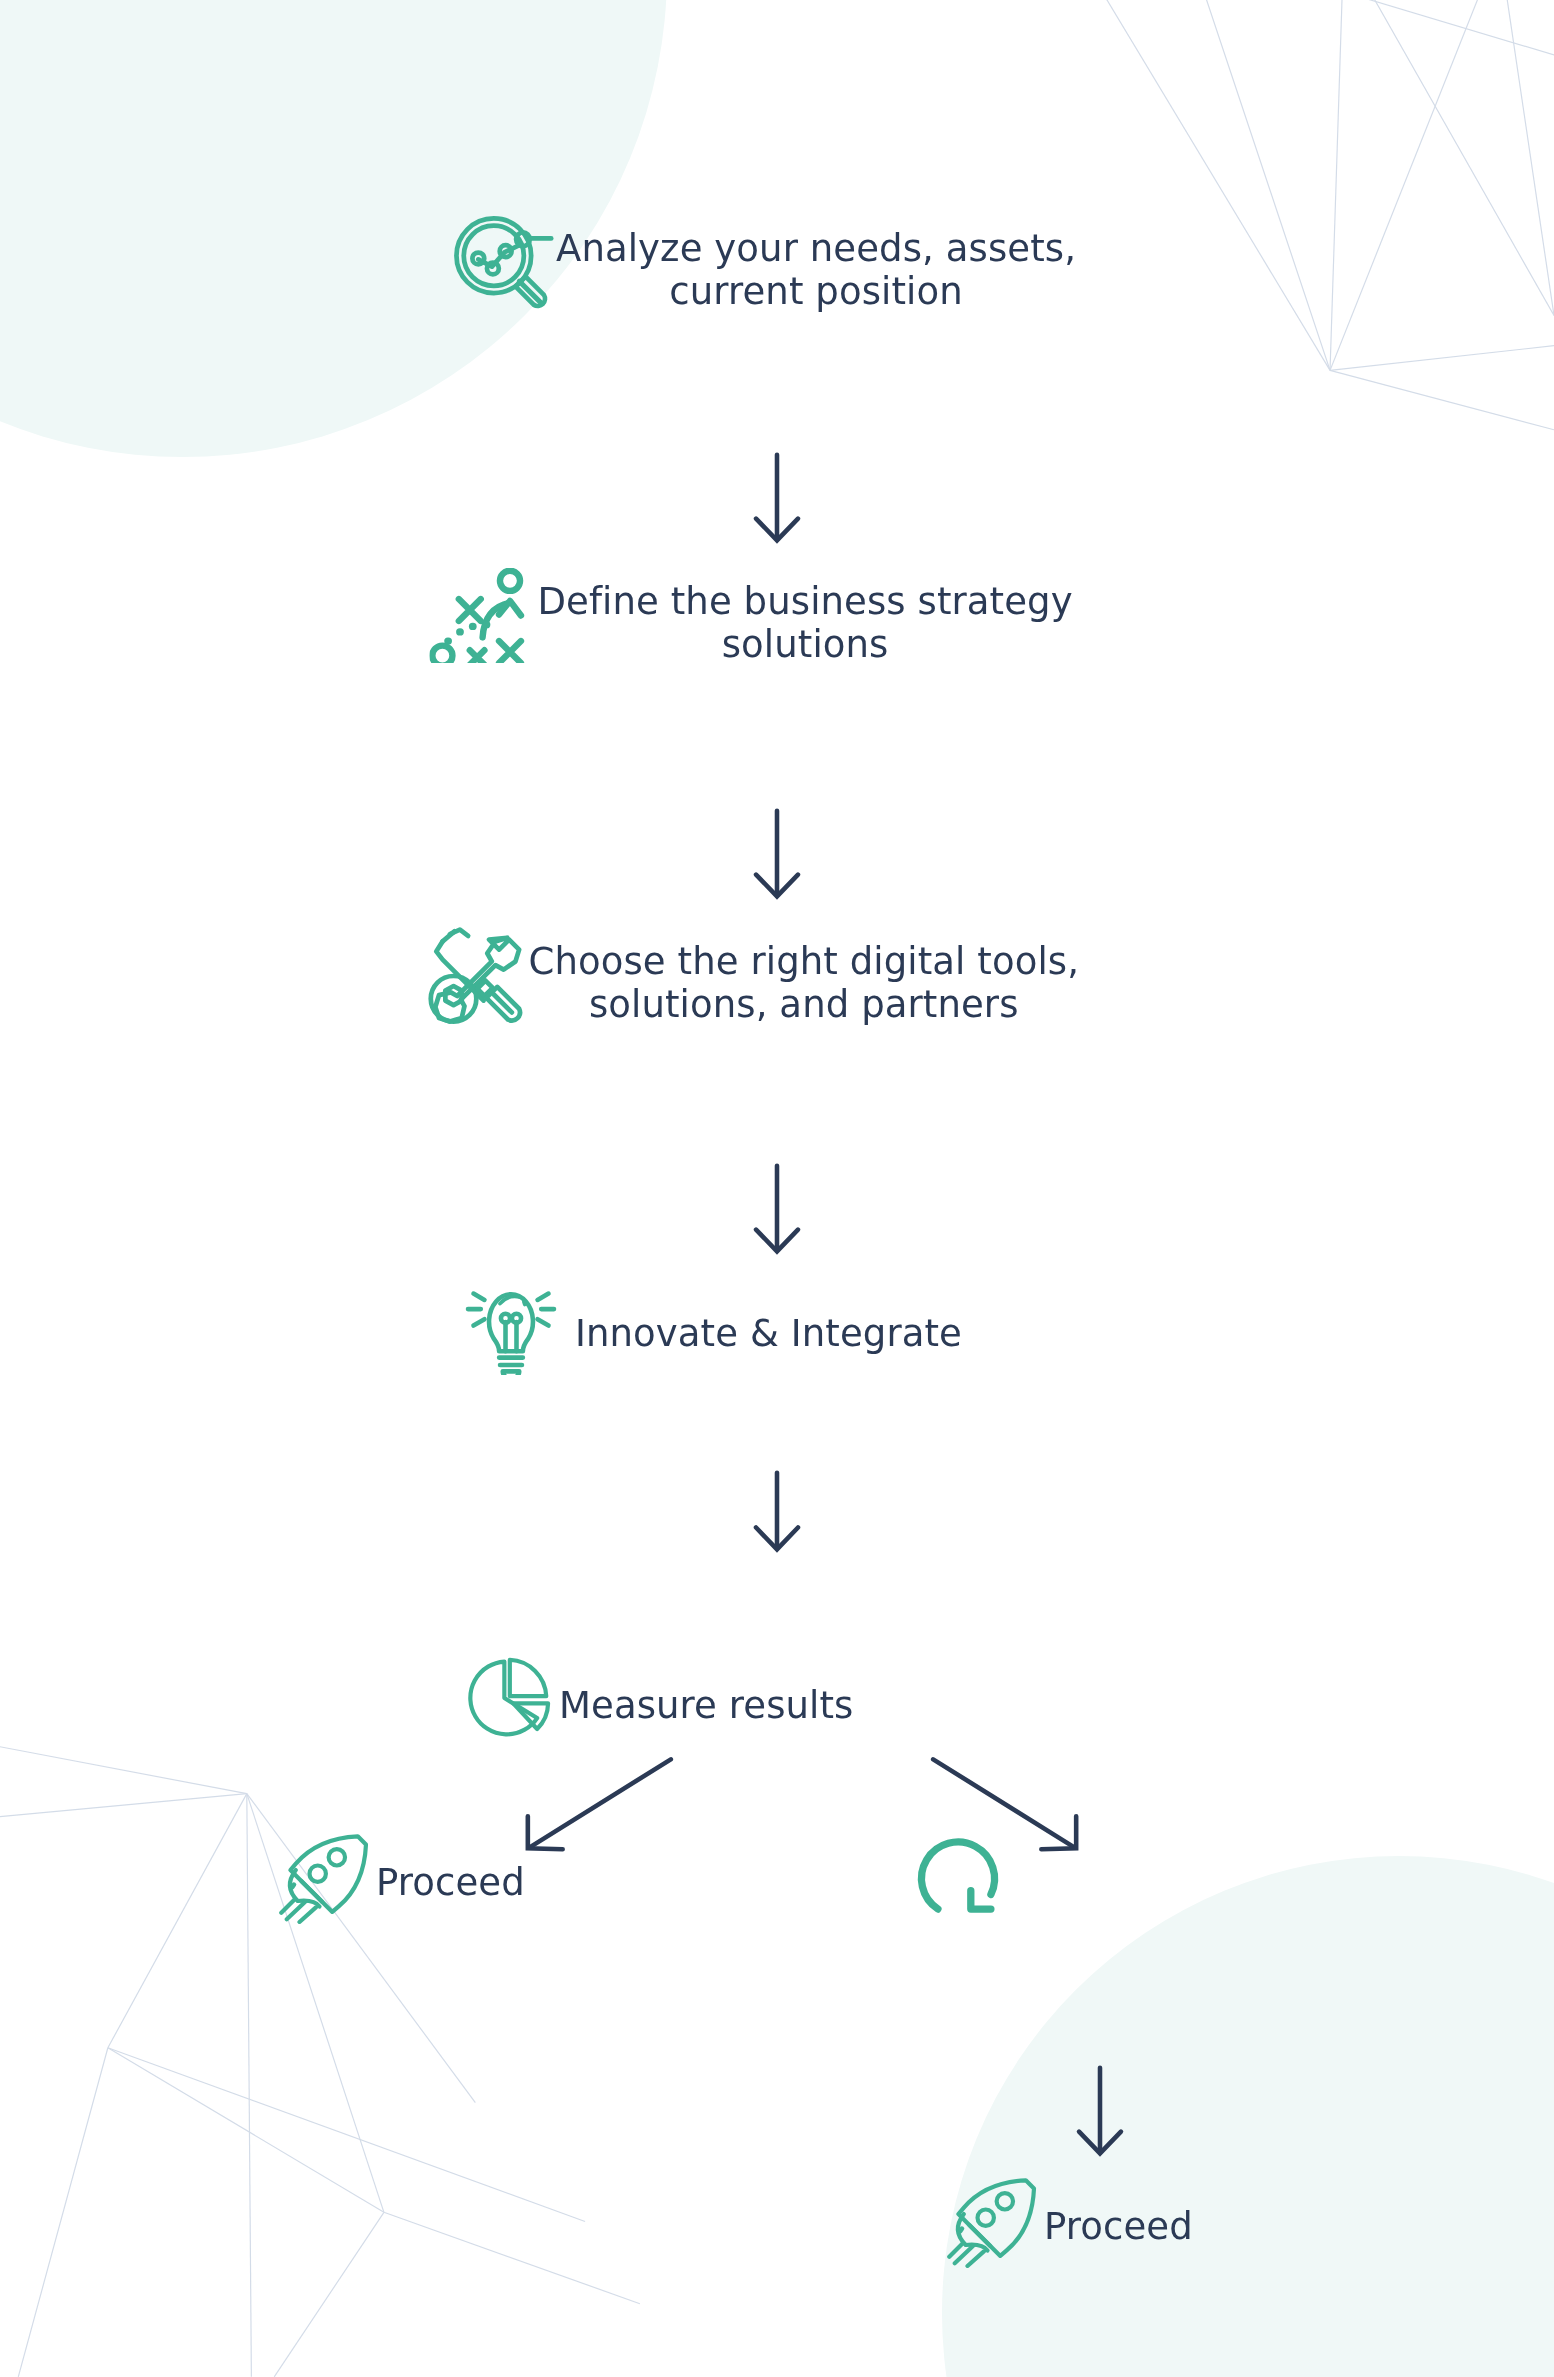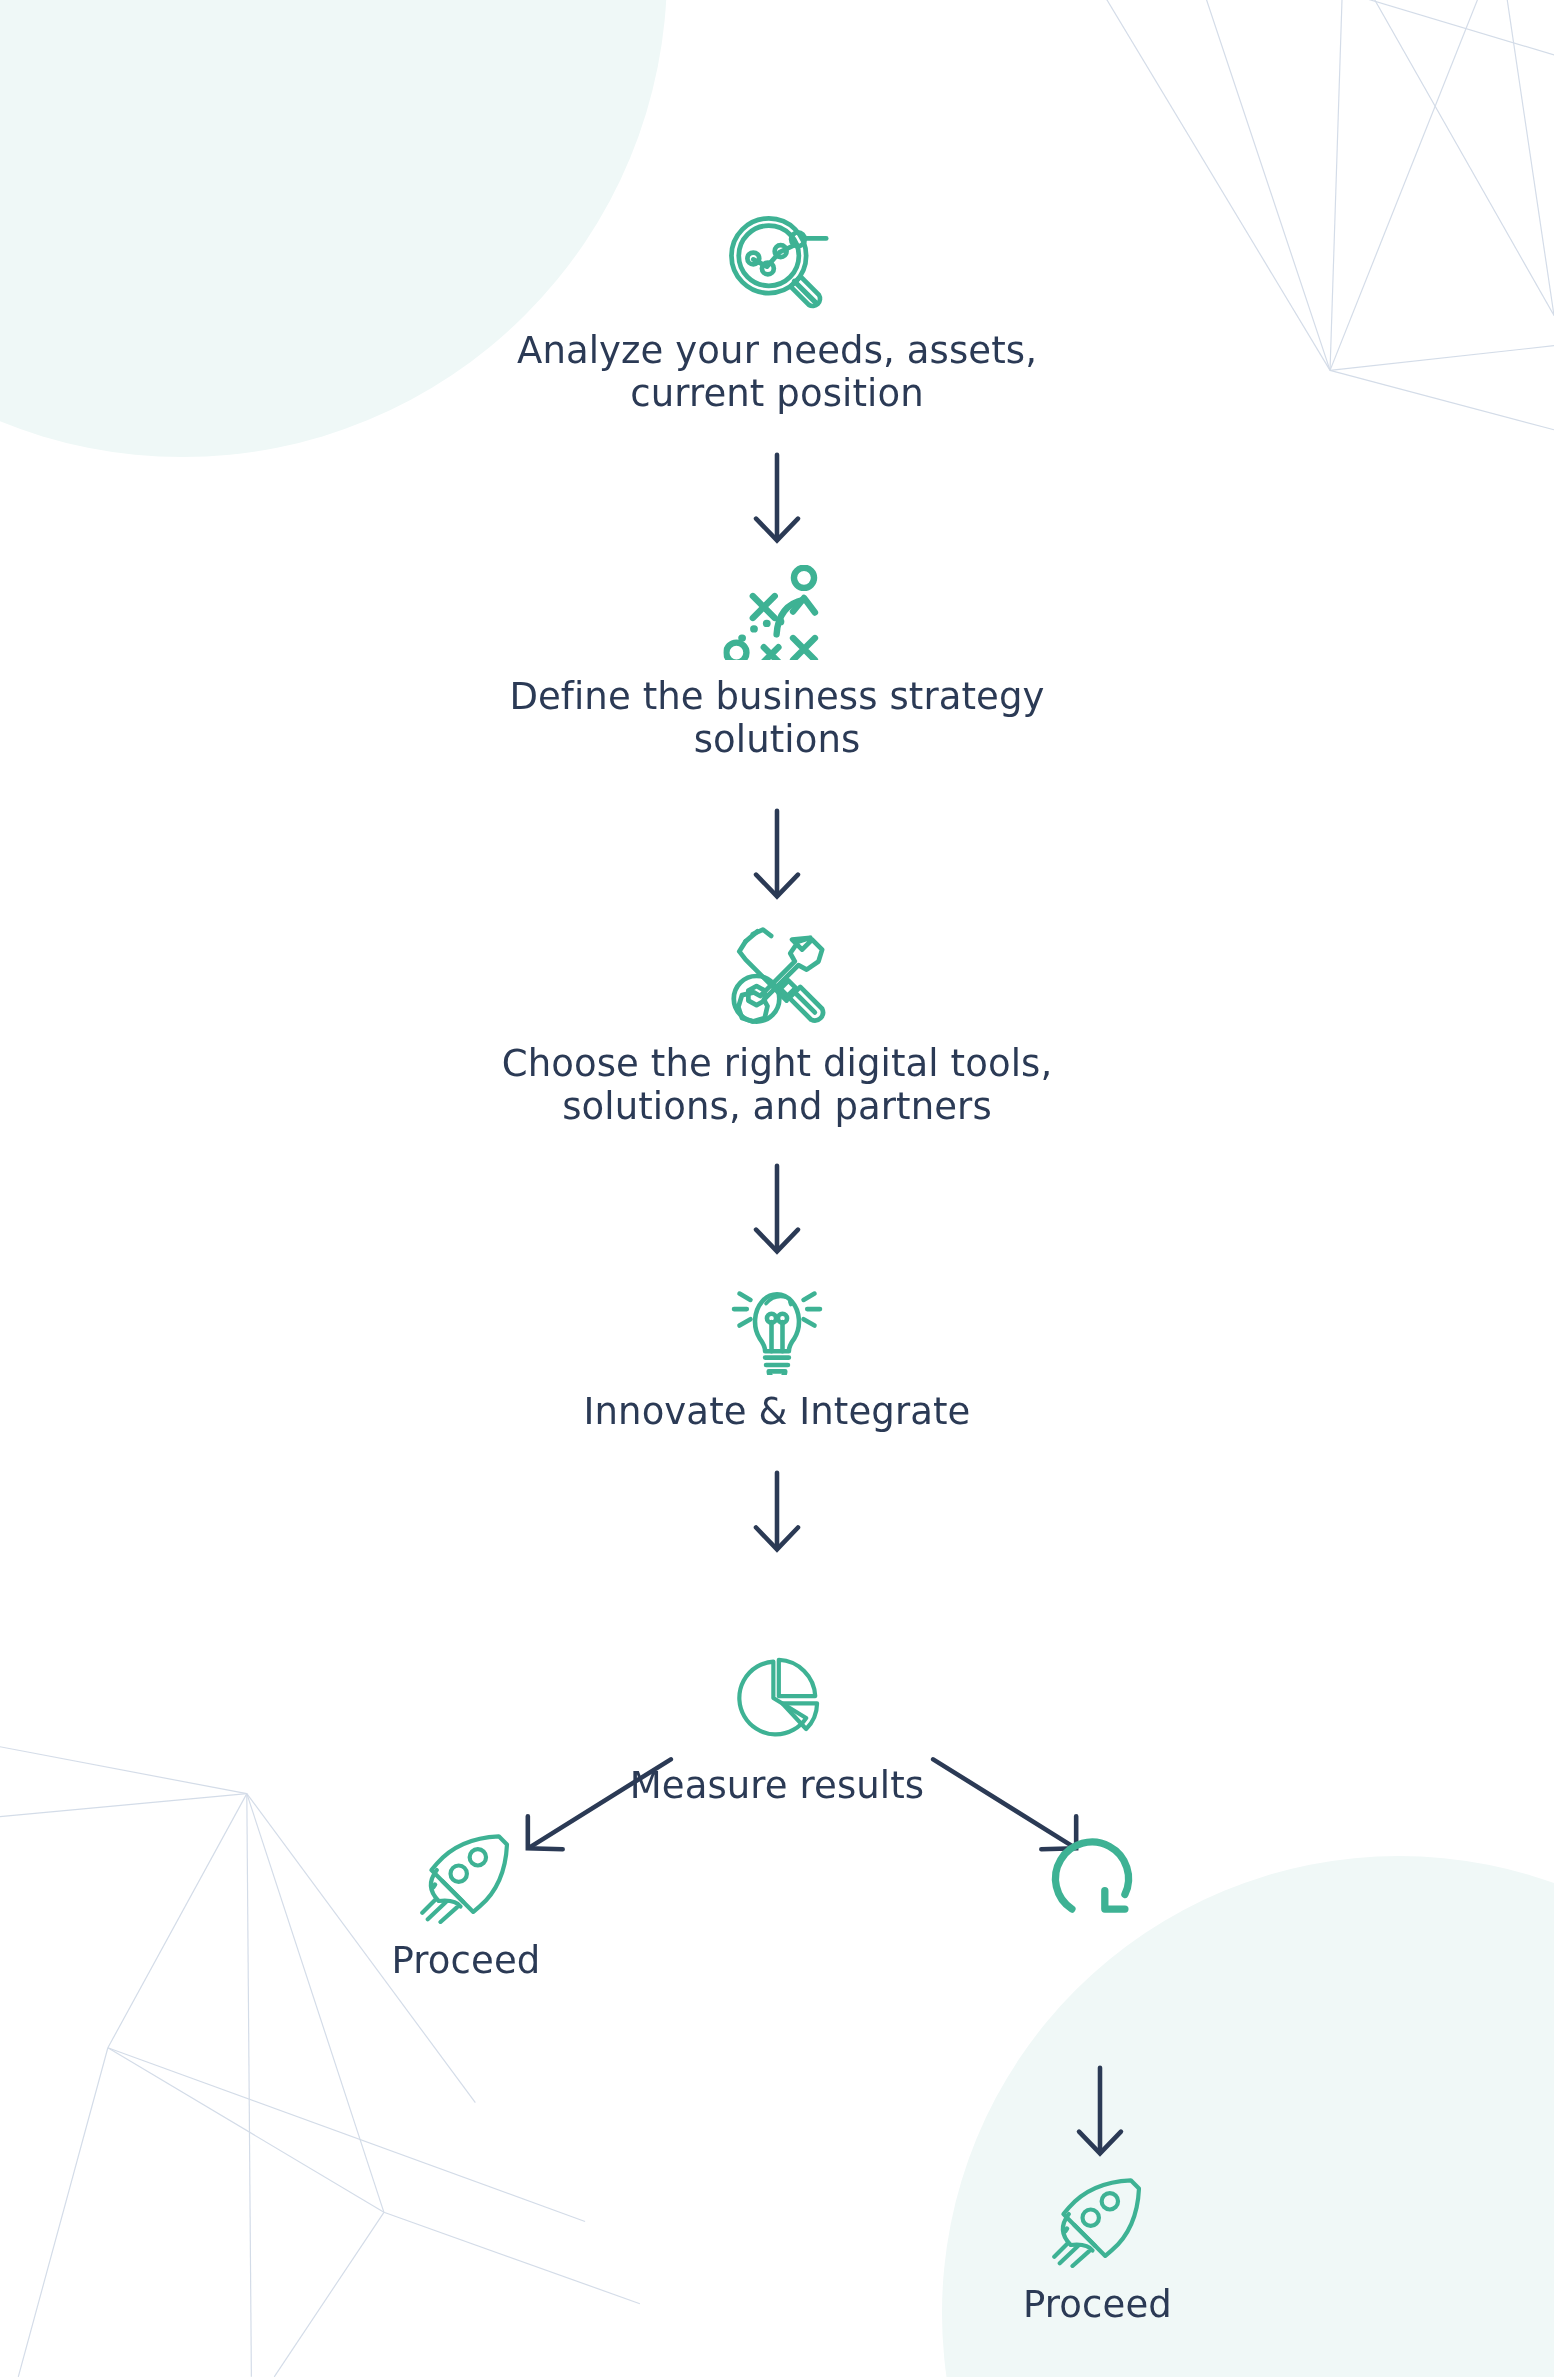--- a/index.html
+++ b/index.html
@@ -14,32 +14,32 @@
     position:absolute;left:-302px;top:-512px;width:969px;height:969px;
     border-radius:50%;background:#eff8f7;
   }
   .blob-br{
     position:absolute;right:-302px;bottom:-393px;width:914px;height:914px;
     border-radius:50%;background:#f0f8f7;
   }
   .mesh{position:absolute;inset:0;}
   
   .flow{position:absolute;inset:0;}
-  .node{position:absolute;display:flex;flex-direction:column;align-items:center;}
+  .node{position:absolute;display:flex;flex-direction:row;align-items:center;}
   .node .icon{display:block;line-height:0;}
   .node .label{
     color:#2b3a55;font-size:37px;line-height:1.17;text-align:center;
     margin-top:14.6px;white-space:pre-line;letter-spacing:0.1px;font-weight:400;
   }
   .arrow{position:absolute;}
   
   #node-analyze   {left:50%;top:212px;transform:translateX(-50%);width:658px;}
   #node-strategy  {left:50%;top:565px;transform:translateX(-50%);width:695px;}
   #node-tools     {left:50%;top:925px;transform:translateX(-50%);width:713px;align-items:center;}
-  #node-innovate  {left:50%;top:1278px;transform:translateX(-50%);width:640px;}
+  #node-innovate  {left:50%;top:1278px;transform:translateX(-50%);width:640px;gap:10px;}
   #node-measure   {left:50%;top:1647px;transform:translateX(-50%);width:640px;}
   #node-proceed-a {left:274px;top:1827px;width:384px;}
   #node-reassess  {left:914px;top:1825px;width:366px;}
   #node-proceed-b {left:942px;top:2171px;width:311px;}
   #arrow-1{left:50%;top:452px;transform:translateX(-50%);}
   #arrow-2{left:50%;top:808px;transform:translateX(-50%);}
   #arrow-3{left:50%;top:1163px;transform:translateX(-50%);}
   #arrow-4{left:50%;top:1470px;transform:translateX(-50%);}
   #arrow-left{left:515px;top:1752px;}
   #arrow-right{left:924px;top:1752px;}

